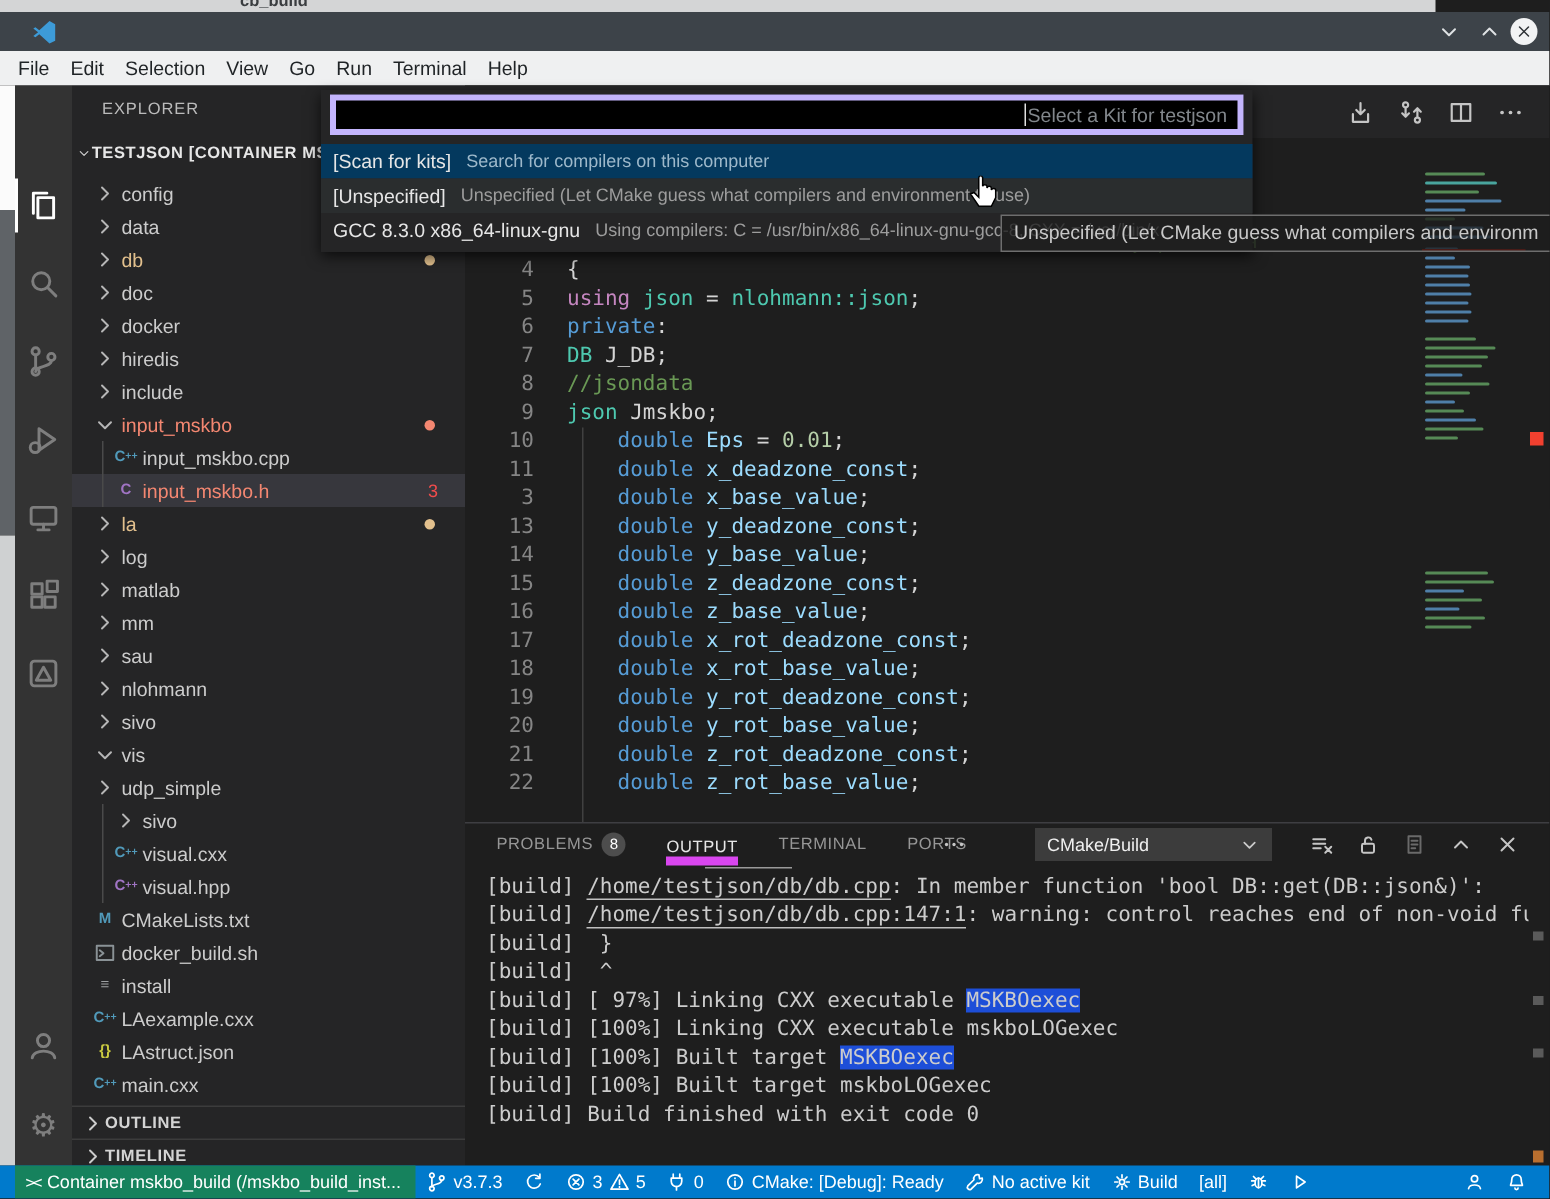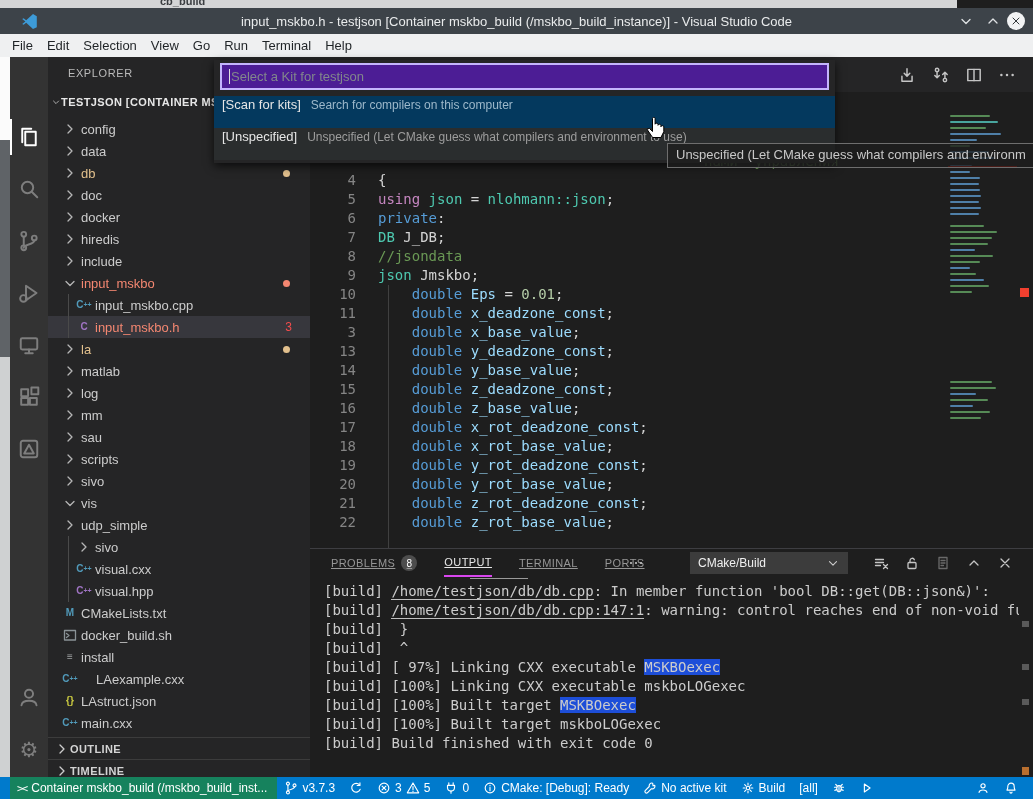--- a/index.html
+++ b/index.html
@@ -70,22 +70,22 @@
   .indent-guide { position:absolute; left:78px; top:228px; width:1px; height:304px; background:#404040; }
   .frag { position:absolute; left:394px; top:95px; height:19px; line-height:19px; font-size:14px; color:#6a9955; white-space:pre; }
   .minimap { position:absolute; left:638px; top:56px; width:69px; height:312px; }
   .mbar { position:absolute; height:2px; border-radius:1px; }
   .mm-redline { position:absolute; left:638px; top:109px; width:69px; height:2px; background:#e51400; }
   .ruler-err { position:absolute; left:710px; top:231px; width:9px; height:9px; background:#f1402f; }
 
   
   .panel { left:310px; top:548px; width:723px; height:229px; background:#1e1e1e; border-top:1px solid #3e3e42; }
   .ptabs { position:absolute; left:0; top:0; height:28px; display:flex; align-items:center; padding-left:21px; gap:27px; }
-  .ptab { font-size:11px; letter-spacing:.4px; color:#969696; display:flex; align-items:center; gap:6px; height:27px;text-decoration:underline; }
-  .ptab.active { color:#e7e7e7; border-bottom:2px solid #d946ef; }
+  .ptab { font-size:11px; letter-spacing:.4px; color:#969696; display:flex; align-items:center; gap:6px; height:27px; }
+  .ptab.active { color:#e7e7e7; border-bottom:6px solid #d946ef;align-items:flex-end; }
   .pbadge { background:#4d4d4d; color:#ffffff; font-size:10px; border-radius:50%; width:16px; height:16px; display:flex; align-items:center; justify-content:center; letter-spacing:0; }
   .pmore { position:absolute; left:318px; top:6px; width:16px; height:16px; color:#c5c5c5; }
   .pselect { position:absolute; left:380px; top:3px; width:158px; height:22px; background:#3c3c3c; color:#f0f0f0;
     font-size:12px; display:flex; align-items:center; padding:0 8px; }
   .pselect .chev { margin-left:auto; width:14px; height:14px; color:#cccccc; }
   .pacts { position:absolute; right:20px; top:6px; display:flex; gap:15px; }
   .pact { width:16px; height:16px; color:#c5c5c5; }
   .pact.dim { color:#6a6a6a; }
   .pout { position:absolute; left:14px; top:28px; right:14px; bottom:0; overflow:hidden; }
   .oline { position:absolute; left:0; height:19px; line-height:19px; font-size:14px; color:#cccccc; white-space:pre; }
@@ -98,24 +98,24 @@
   
   .statusbar { left:0; top:777px; width:1033px; height:22px; background:#007acc; display:flex; align-items:stretch; padding-left:10px; font-size:12px; color:#ffffff; }
   .sb-remote { background:#16825d; display:flex; align-items:center; padding:0 10px 0 7px; gap:5px; max-width:292px; }
   .sb-remote .rg { font-family:"DejaVu Sans Mono", monospace; font-size:11px; letter-spacing:-2px; }
   .sb-item { display:flex; align-items:center; gap:4px; padding:0 7px; }
   .sb-item .sic { width:14px; height:14px; }
   .sb-right { margin-left:auto; display:flex; padding-right:8px; }
 
   
   .quickpick { left:214px; top:60px; width:621px; background:#252526; box-shadow:0 3px 9px rgba(0,0,0,.7); padding-bottom:3px; z-index:40; }
-  .qp-input { margin:3px 6px 6px 6px; height:27px; background:#4c1d95; border:2px solid #c4b5fd; display:flex; align-items:center; padding:0 7px; }
+  .qp-input { margin:3px 6px 6px 6px; height:27px; background:#000000; border:4px solid #c4b5fd; display:flex; align-items:center; padding:0 7px;justify-content:flex-end; }
   .qp-caret { width:1px; height:15px; background:#e0e0e0; margin-right:1px; }
   .qp-ph { font-size:13px; color:#82878c; }
-  .qp-row { height:23px; display:flex; align-items:flex-end; padding:16px 8px; white-space:nowrap; overflow:hidden; }
+  .qp-row { height:23px; display:flex; align-items:flex-start; padding:4px 8px; white-space:nowrap; overflow:hidden; }
   .qp-row .ql { font-size:13px; color:#e6e6e6; }
   .qp-row .qd { font-size:12px; color:#9d9d9d; margin-left:10px; }
   .qp-row.selected { background:#04395e; }
   .qp-row.selected .qd { color:#9db8ca; }
   .qp-row.hover { background:#2a2d2e; }
 
   
   .tooltip { left:667px; top:143px; width:372px; height:25px; background:rgba(30,30,30,.78); border:1px solid #6e6e6e;
     font-size:13px; color:#c8c8c8; padding:3px 8px; white-space:nowrap; overflow:hidden; z-index:50; }
 
@@ -129,21 +129,20 @@
   <div class="abs sliver">
     <span>cb_build</span>
   </div>
 
   <div class="abs titlebar">
     <span class="icon vslogo">
         <svg viewBox="0 0 17 17">
           <path d="M12 1 5.2 7.2 2.6 5.2 1.2 6l3.2 2.5-3.2 2.5 1.4.8 2.6-2 6.8 6.2 3.8-1.8v-11z" fill="#3d9bd8"></path>
         </svg>
       </span>
-    <span class="title">input_mskbo.h - testjson [Container mskbo_build (/mskbo_build_instance)] - Visual Studio Code</span>
     <span class="icon winbtn min">
         <svg viewBox="0 0 16 16" fill="none" stroke="currentColor" stroke-width="1.3" stroke-linecap="round" stroke-linejoin="round">
           <path d="M4 6.5l4 4 4-4"></path>
         </svg>
       </span>
     <span class="icon winbtn max">
         <svg viewBox="0 0 16 16" fill="none" stroke="currentColor" stroke-width="1.3" stroke-linecap="round" stroke-linejoin="round">
           <path d="M4 10l4-4 4 4"></path>
         </svg>
       </span>
@@ -332,57 +331,57 @@
           <span class="lbl" style="margin-left: 3px; color: rgb(226, 192, 141);">la</span>
           <span class="dot" style="background: rgb(226, 192, 141);"></span>
         </div>
         <div class="trow">
           <span style="width: 14px;"></span>
           <span class="icon chev">
             <svg viewBox="0 0 16 16" fill="none" stroke="currentColor" stroke-width="1.3" stroke-linecap="round" stroke-linejoin="round">
               <path d="M6 4l4 4-4 4"></path>
             </svg>
           </span>
+          <span class="lbl" style="margin-left: 3px;">log</span>
+        </div>
+        <div class="trow">
+          <span style="width: 14px;"></span>
+          <span class="icon chev">
+            <svg viewBox="0 0 16 16" fill="none" stroke="currentColor" stroke-width="1.3" stroke-linecap="round" stroke-linejoin="round">
+              <path d="M6 4l4 4-4 4"></path>
+            </svg>
+          </span>
           <span class="lbl" style="margin-left: 3px;">matlab</span>
         </div>
         <div class="trow">
           <span style="width: 14px;"></span>
           <span class="icon chev">
             <svg viewBox="0 0 16 16" fill="none" stroke="currentColor" stroke-width="1.3" stroke-linecap="round" stroke-linejoin="round">
               <path d="M6 4l4 4-4 4"></path>
             </svg>
           </span>
-          <span class="lbl" style="margin-left: 3px;">log</span>
-        </div>
-        <div class="trow">
-          <span style="width: 14px;"></span>
-          <span class="icon chev">
-            <svg viewBox="0 0 16 16" fill="none" stroke="currentColor" stroke-width="1.3" stroke-linecap="round" stroke-linejoin="round">
-              <path d="M6 4l4 4-4 4"></path>
-            </svg>
-          </span>
           <span class="lbl" style="margin-left: 3px;">mm</span>
         </div>
         <div class="trow">
           <span style="width: 14px;"></span>
           <span class="icon chev">
             <svg viewBox="0 0 16 16" fill="none" stroke="currentColor" stroke-width="1.3" stroke-linecap="round" stroke-linejoin="round">
               <path d="M6 4l4 4-4 4"></path>
             </svg>
           </span>
           <span class="lbl" style="margin-left: 3px;">sau</span>
         </div>
         <div class="trow">
           <span style="width: 14px;"></span>
           <span class="icon chev">
             <svg viewBox="0 0 16 16" fill="none" stroke="currentColor" stroke-width="1.3" stroke-linecap="round" stroke-linejoin="round">
               <path d="M6 4l4 4-4 4"></path>
             </svg>
           </span>
-          <span class="lbl" style="margin-left: 3px;">scripts</span>
+          <span class="lbl" style="margin-left: 3px;">nlohmann</span>
         </div>
         <div class="trow">
           <span style="width: 14px;"></span>
           <span class="icon chev">
             <svg viewBox="0 0 16 16" fill="none" stroke="currentColor" stroke-width="1.3" stroke-linecap="round" stroke-linejoin="round">
               <path d="M6 4l4 4-4 4"></path>
             </svg>
           </span>
           <span class="lbl" style="margin-left: 3px;">sivo</span>
         </div>
@@ -439,21 +438,21 @@
           <span class="lbl" style="margin-left: 3px;">docker_build.sh</span>
         </div>
         <div class="trow">
           <span style="width: 14px;"></span>
           <span class="ficon" style="color: rgb(157, 160, 162);">≡</span>
           <span class="lbl" style="margin-left: 3px;">install</span>
         </div>
         <div class="trow">
           <span style="width: 14px;"></span>
           <span class="ficon" style="color: rgb(81, 154, 186);">C<i>++</i></span>
-          <span class="lbl" style="margin-left: 18px;">LAexample.cxx</span>
+          <span class="lbl" style="margin-left: 3px;">LAexample.cxx</span>
         </div>
         <div class="trow">
           <span style="width: 14px;"></span>
           <span class="ficon" style="color: rgb(203, 203, 65);">{}</span>
           <span class="lbl" style="margin-left: 3px;">LAstruct.json</span>
         </div>
         <div class="trow">
           <span style="width: 14px;"></span>
           <span class="ficon" style="color: rgb(81, 154, 186);">C<i>++</i></span>
           <span class="lbl" style="margin-left: 3px; text-align: center;">main.cxx</span>
@@ -836,20 +835,24 @@
     </div>
     <div id="qpList">
         <div class="qp-row selected">
           <span class="ql">[Scan for kits]</span>
           <span class="qd">Search for compilers on this computer</span>
         </div>
         <div class="qp-row hover">
           <span class="ql">[Unspecified]</span>
           <span class="qd">Unspecified (Let CMake guess what compilers and environment to use)</span>
         </div>
+        <div class="qp-row ">
+          <span class="ql">GCC 8.3.0 x86_64-linux-gnu</span>
+          <span class="qd">Using compilers: C = /usr/bin/x86_64-linux-gnu-gcc-8, CXX = /usr/bin/x</span>
+        </div>
       </div>
   </div>
 
   <div class="abs tooltip">Unspecified (Let CMake guess what compilers and environm</div>
 
   <div class="abs cursor">
     <svg viewBox="0 0 22 24">
         <path d="M7.5 1.5v13l-3.2-3.2-2.3 1 5.6 8.2h8.3l2.9-5.8v-4.9c0-1.5-2.4-1.5-2.9-.1v-1.4c-.3-1.5-2.5-1.4-2.9 0v-1.1c-.4-1.4-2.5-1.3-2.9 0V1.5c-.3-1.7-2.4-1.7-2.6 0z" fill="#ffffff" stroke="#000000" stroke-width="1"></path>
       </svg>
   </div>

